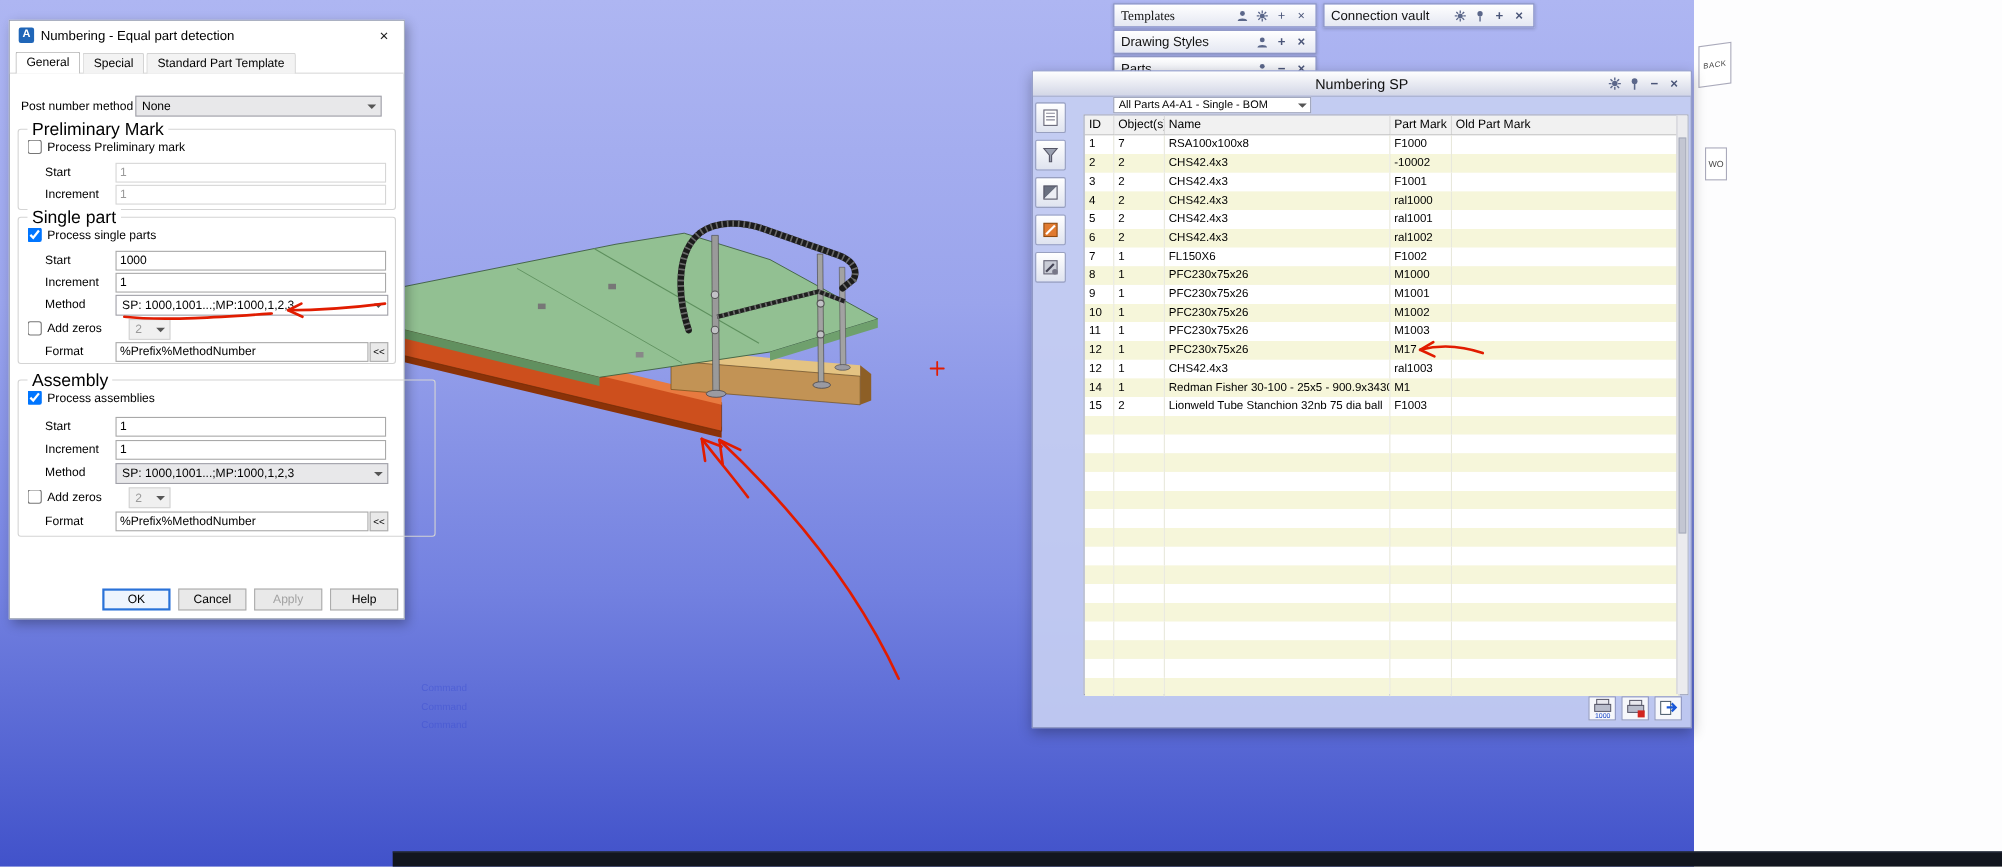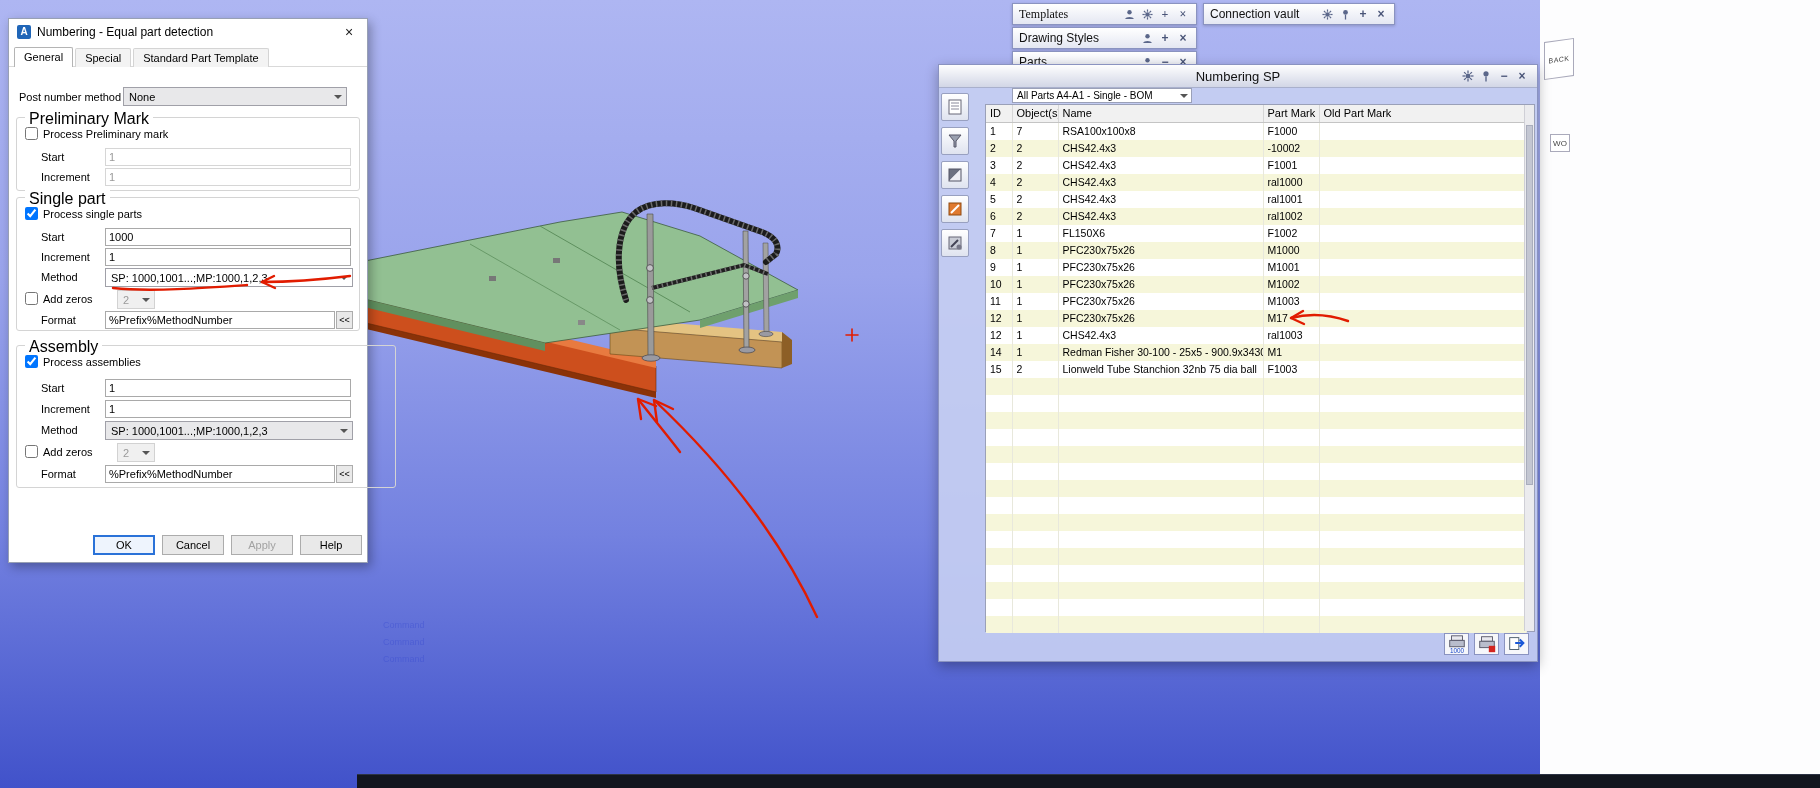--- a/index.html
+++ b/index.html
@@ -8,21 +8,21 @@
   
   .viewport{position:absolute;left:0;top:0;width:1540px;height:788px;z-index:0;
     background:linear-gradient(180deg,#aeb6f2 0%,#9aa4ec 35%,#7381e0 68%,#4152ca 100%);}
   .right-margin{position:absolute;left:1540px;top:0;width:280px;height:775px;background:#fdfdfe;z-index:1;}
   .taskbar{position:absolute;left:357px;top:774px;width:1463px;height:14px;background:#12161f;border-top:1px solid #2c3344;z-index:9;}
   svg.model{position:absolute;left:0;top:0;width:1820px;height:788px;z-index:2;pointer-events:none;}
   svg.anno{position:absolute;left:0;top:0;width:1820px;height:788px;z-index:10;pointer-events:none;}
   .ghost{position:absolute;font-size:9px;color:#3548d0;opacity:.4;z-index:2;}
   .back-tile{position:absolute;left:1544px;top:40px;width:30px;height:38px;background:#fff;border:1px solid #aab;
     transform:skewY(-8deg);z-index:3;font-size:7px;display:flex;align-items:center;justify-content:center;letter-spacing:.5px;color:#444;}
-  .wo-tile{position:absolute;left:1550px;top:134px;width:20px;height:18px;background:#fff;border:1px solid #aab;
+  .wo-tile{position:absolute;left:1550px;top:134px;width:20px;height:30px;background:#fff;border:1px solid #aab;
     z-index:3;font-size:8px;display:flex;align-items:center;justify-content:center;color:#444;}
 
   
   .mini-panel{position:absolute;height:22px;background:linear-gradient(#ffffff,#e4e7f2);border:1px solid #8a93c0;
     display:flex;align-items:center;padding:0 6px;font-size:12px;z-index:5;box-shadow:0 1px 3px rgba(0,0,0,.2);}
   .mp-title{flex:1;white-space:nowrap;overflow:hidden;color:#111;}
   .mp-icons{display:flex;align-items:center;gap:4px;margin-left:4px;}
   .pi{width:14px;height:14px;display:flex;align-items:center;justify-content:center;cursor:pointer;}
   .pi.glyph{font-size:12px;font-weight:bold;color:#4a5578;line-height:14px;}
   .parts-selector{position:absolute;left:1012px;top:88px;width:180px;height:15px;background:#fff;border:1px solid #9aa0b8;

